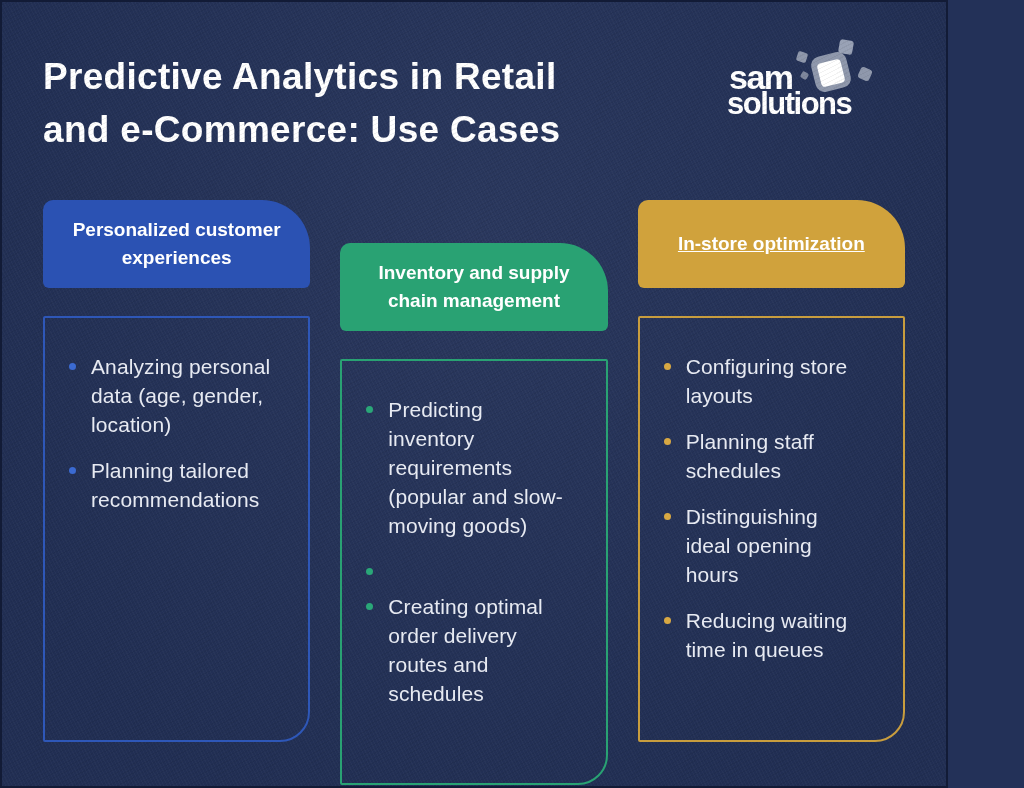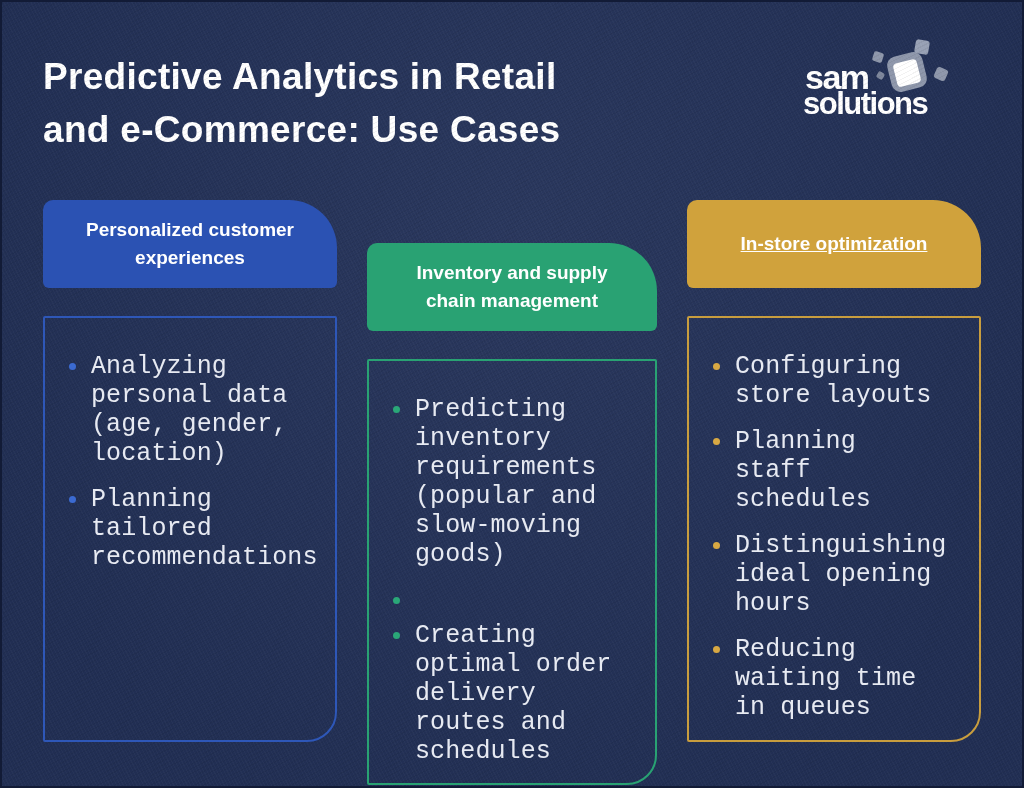--- a/index.html
+++ b/index.html
@@ -4,21 +4,21 @@
 <style>
   * { margin: 0; padding: 0; box-sizing: border-box; }
   html, body { width: 1024px; height: 788px; }
   body {
     font-family: "Liberation Sans", "DejaVu Sans", sans-serif;
     background: #233158;
     overflow: hidden;
   }
   .page {
     position: relative;
-    width: 1024px;
+    width: 948px;
     height: 788px;
     background:
       radial-gradient(ellipse at 50% 30%, rgba(255,255,255,0.03), rgba(0,0,0,0.06) 80%),
       #233158;
     border: 2px solid #121b36;
     padding: 46px 41px 0 41px;
   }
   
   .page::after {
     content: "";
@@ -138,24 +138,23 @@
     flex-shrink: 0;
     margin-top: 11px;
     margin-right: 15px;
   }
   .col-blue  .dot { background: #3b6ad1; }
   .col-green .dot { background: #2aa778; }
   .col-gold  .dot { background: #d8a843; }
 
   .li-text {
     color: #e7eaf2;
-    font-size: 25px;
+    font-size: 21px;
     line-height: 29px;
     letter-spacing: 0.1px;
-    font-family: Liberation Mono, monospace;
   }
 </style>
 </head>
 <body>
 
 <div class="page">
 
   <div class="header-row">
     <h1 class="title">
       <span>Predictive Analytics in Retail</span>

